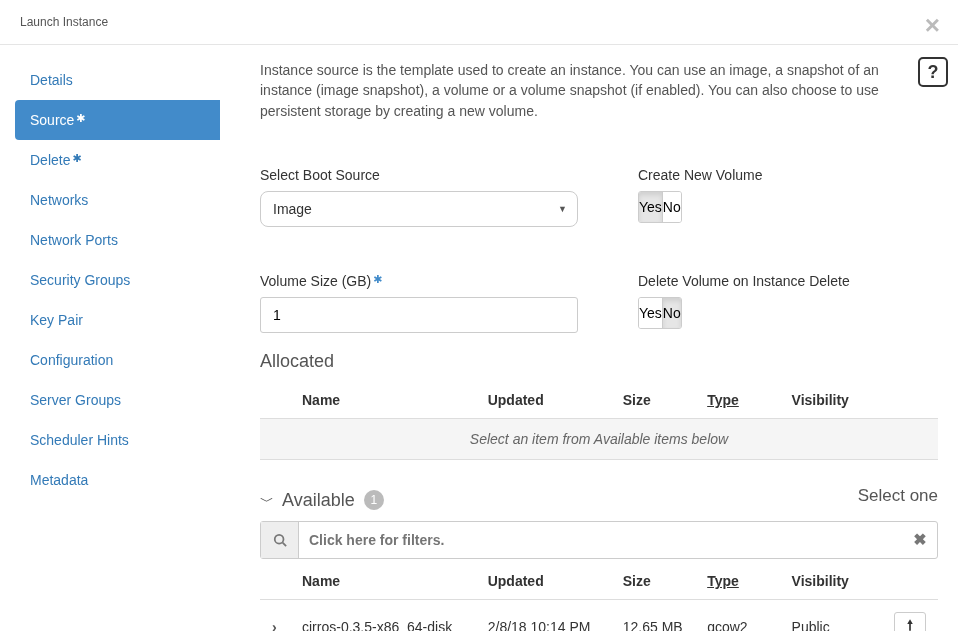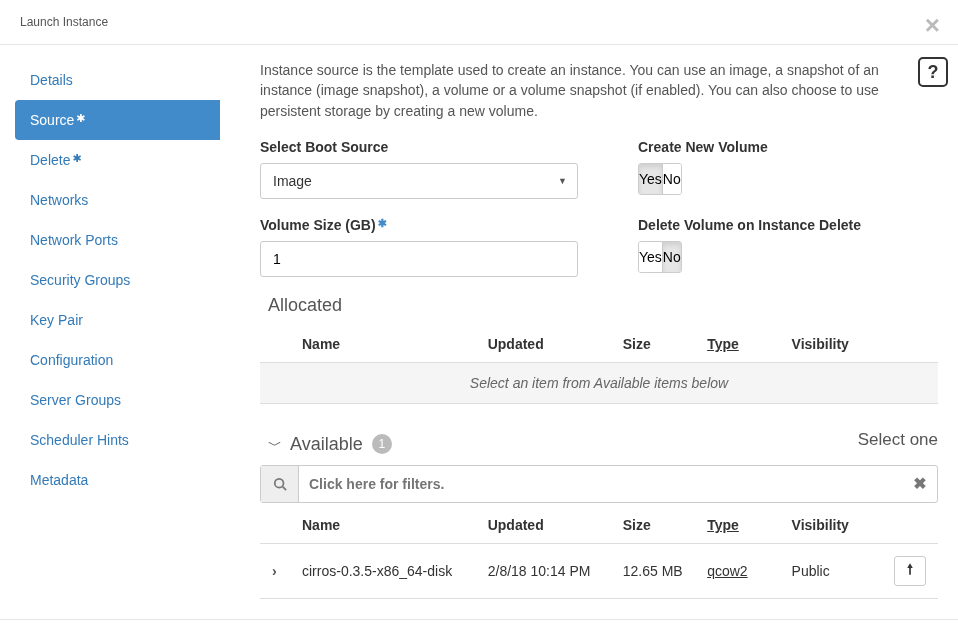--- a/index.html
+++ b/index.html
@@ -12,30 +12,30 @@
     .sidebar { width: 220px; padding: 15px 0 15px 15px; }
     .sidebar-item { padding: 12px 15px; color: #337ab7; cursor: pointer; font-size: 14px; position: relative; }
     .sidebar-item.active { background: #428bca; color: #fff; border-radius: 4px 0 0 4px; }
     .sidebar-item .asterisk { position: relative; top: -3px; font-size: 11px; margin-left: 2px; }
     .main { flex: 1; padding: 15px 20px 20px 40px; position: relative; }
     .help-icon { position: absolute; right: 10px; top: 12px; width: 30px; height: 30px; border: 2px solid #333; border-radius: 5px; display: flex; align-items: center; justify-content: center; font-weight: bold; font-size: 18px; cursor: pointer; }
     .desc { color: #555; line-height: 1.45; padding-right: 50px; margin-bottom: 18px; }
     .form-row { display: flex; gap: 60px; margin-bottom: 18px; }
     .form-col { flex: 1; }
     .form-col.narrow { flex: 0 0 300px; }
-    .form-label { font-weight: bold; color: #333; margin-bottom: 8px; display: block; }
+    .form-label { font-weight: normal; color: #333; margin-bottom: 8px; display: block; margin-top: 28px; }
     .form-label .asterisk { color: #428bca; position: relative; top: -3px; font-size: 11px; margin-left: 2px; }
-    .select { width: 100%; max-width: 330px; height: 36px; border: 1px solid #ccc; border-radius: 3px; padding: 0 12px; background: #fff; position: relative; display: flex; align-items: center; cursor: pointer; }
+    .select { width: 100%; max-width: 330px; height: 36px; border: 1px solid #ccc; border-radius: 8px; padding: 0 12px; background: #fff; position: relative; display: flex; align-items: center; cursor: pointer; }
     .select::after { content: "▼"; font-size: 9px; color: #555; position: absolute; right: 10px; }
     .input { width: 100%; max-width: 330px; height: 36px; border: 1px solid #ccc; border-radius: 3px; padding: 0 12px; font-size: 14px; }
     .btn-group { display: inline-flex; border-radius: 3px; overflow: hidden; border: 1px solid #ccc; }
     .btn-toggle { padding: 7px 0; background: #fff; cursor: pointer; border: none; font-size: 14px; }
     .btn-toggle.active { background: #e6e6e6; box-shadow: inset 0 3px 5px rgba(0,0,0,0.1); }
     .btn-toggle + .btn-toggle { border-left: 1px solid #ccc; }
-    .section-title { font-size: 18px; color: #555; font-weight: 400; margin: 8px 8px 10px; }
+    .section-title { font-size: 18px; color: #555; font-weight: 400; margin: 8px 0 10px; }
     .section-title .chev { display: inline-block; margin-right: 4px; font-size: 14px;}
     .badge { display: inline-flex; align-items: center; justify-content: center; min-width: 20px; height: 20px; border-radius: 10px; background: #bbb; color: #fff; font-size: 12px; padding: 0 6px; margin-left: 4px; vertical-align: 2px;}
     .select-hint { float: right; font-size: 17px; color: #555; margin-top: 4px;}
     .table-head { display: flex; padding: 10px 12px; border-bottom: 1px solid #ddd; font-weight: bold; color: #333; }
     .c-expand { width: 30px; }
     .c-name { flex: 2.2; }
     .c-updated { flex: 1.6; }
     .c-size { flex: 1; }
     .c-type { flex: 1; text-decoration: underline; }
     .c-vis { flex: 1; }

